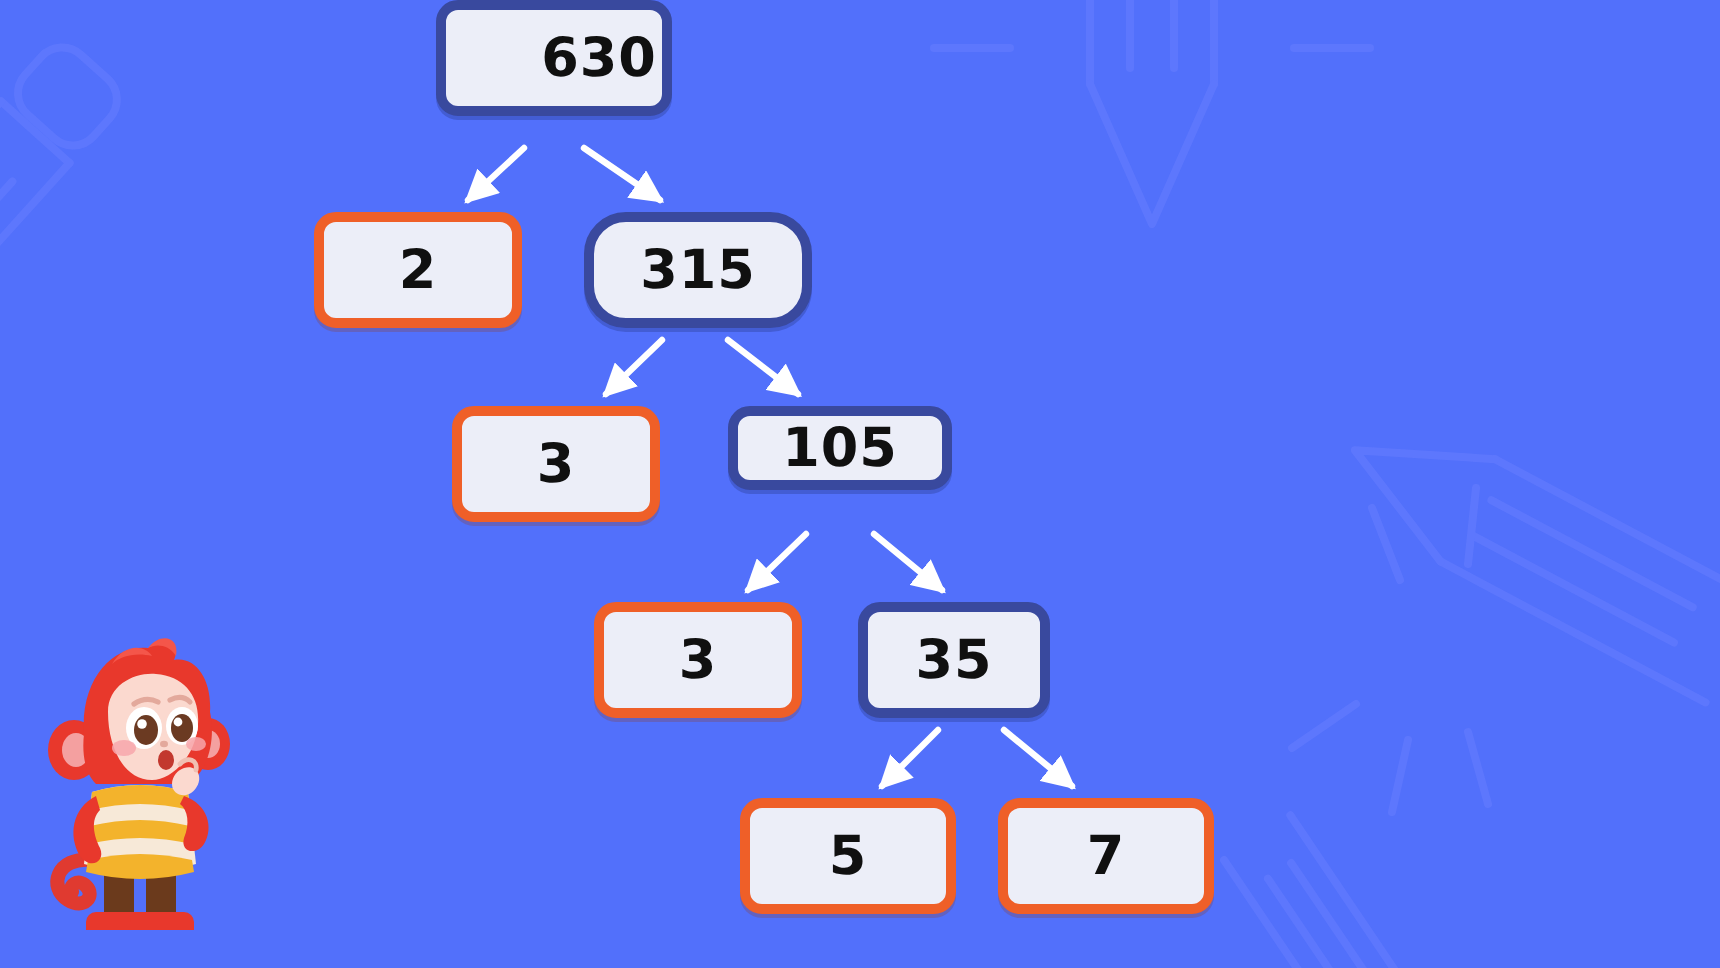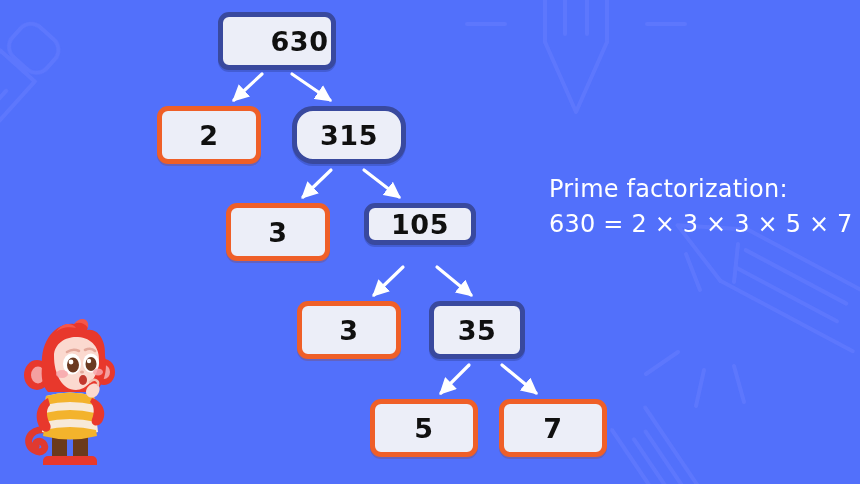--- a/index.html
+++ b/index.html
@@ -184,21 +184,21 @@
 
       <line x1="437" y1="267" x2="471" y2="295"></line>
 
       <line x1="469" y1="365" x2="441" y2="393"></line>
 
       <line x1="502" y1="365" x2="536" y2="393"></line>
     </g>
   </svg>
 
   <div id="nodes-layer">
-    <div class="node composite" style="left: 218px; top: 12px; width: 118px; height: 58px; padding-left: 45px;">
+    <div class="node composite" style="left: 218px; top: 0; width: 118px; height: 58px; padding-left: 45px;">
       <span class="node-label">630</span>
     </div>
     <div class="node prime" style="left: 157px; top: 106px; width: 104px; height: 58px;">
       <span class="node-label">2</span>
     </div>
     <div class="node composite" style="left: 292px; top: 106px; width: 114px; height: 58px; border-radius: 21px;">
       <span class="node-label">315</span>
     </div>
     <div class="node prime" style="left: 226px; top: 203px; width: 104px; height: 58px;">
       <span class="node-label">3</span>
@@ -213,24 +213,20 @@
       <span class="node-label">35</span>
     </div>
     <div class="node prime" style="left: 370px; top: 399px; width: 108px; height: 58px;">
       <span class="node-label">5</span>
     </div>
     <div class="node prime" style="left: 499px; top: 399px; width: 108px; height: 58px;">
       <span class="node-label">7</span>
     </div>
   </div>
 
-  <div id="caption">
-    <span class="cap-line">Prime factorization:</span>
-    <span class="cap-line">630 = 2 × 3 × 3 × 5 × 7</span>
-  </div>
 
   <div id="mascot">
     <svg viewBox="0 0 118 170" xmlns="http://www.w3.org/2000/svg">
 
       <path d="M34 118 C16 116 12 132 22 138 C30 143 36 136 31 131 C27 127 22 131 24 134" fill="none" stroke="#e03a30" stroke-width="7" stroke-linecap="round"></path>
 
       <rect x="40" y="118" width="15" height="30" fill="#6b3a1c"></rect>
       <rect x="61" y="118" width="15" height="30" fill="#6b3a1c"></rect>
 
       <path d="M36 144 h22 a5 5 0 0 1 5 5 v4 h-32 v-4 a5 5 0 0 1 5 -5 z" fill="#e8382c"></path>

